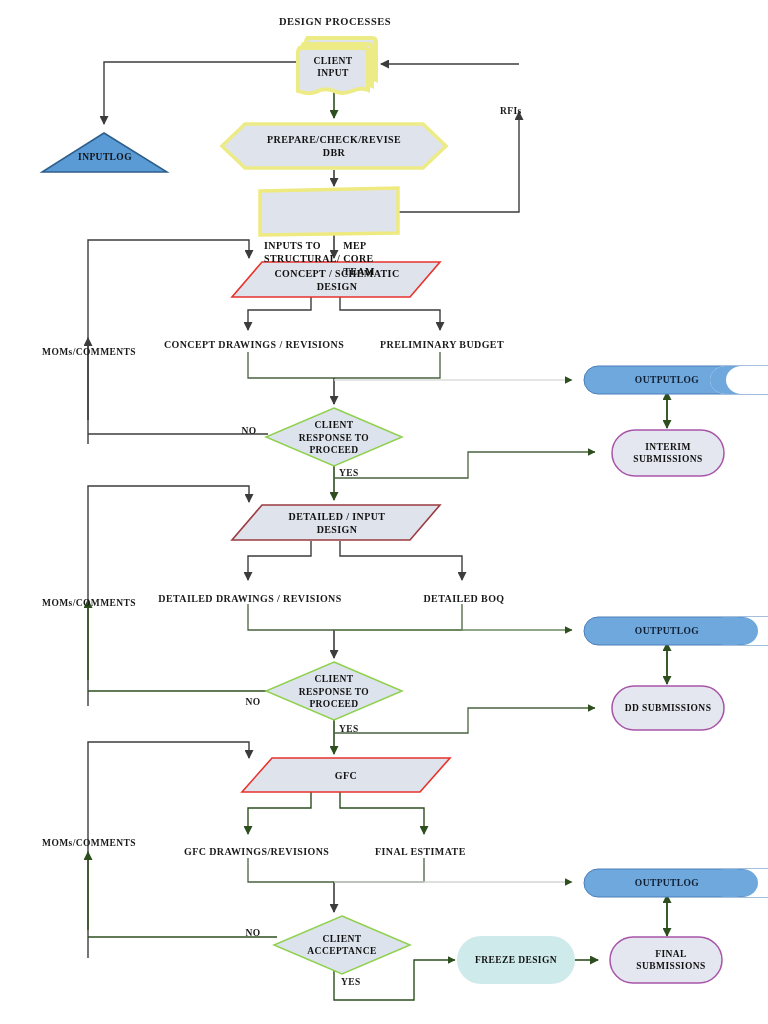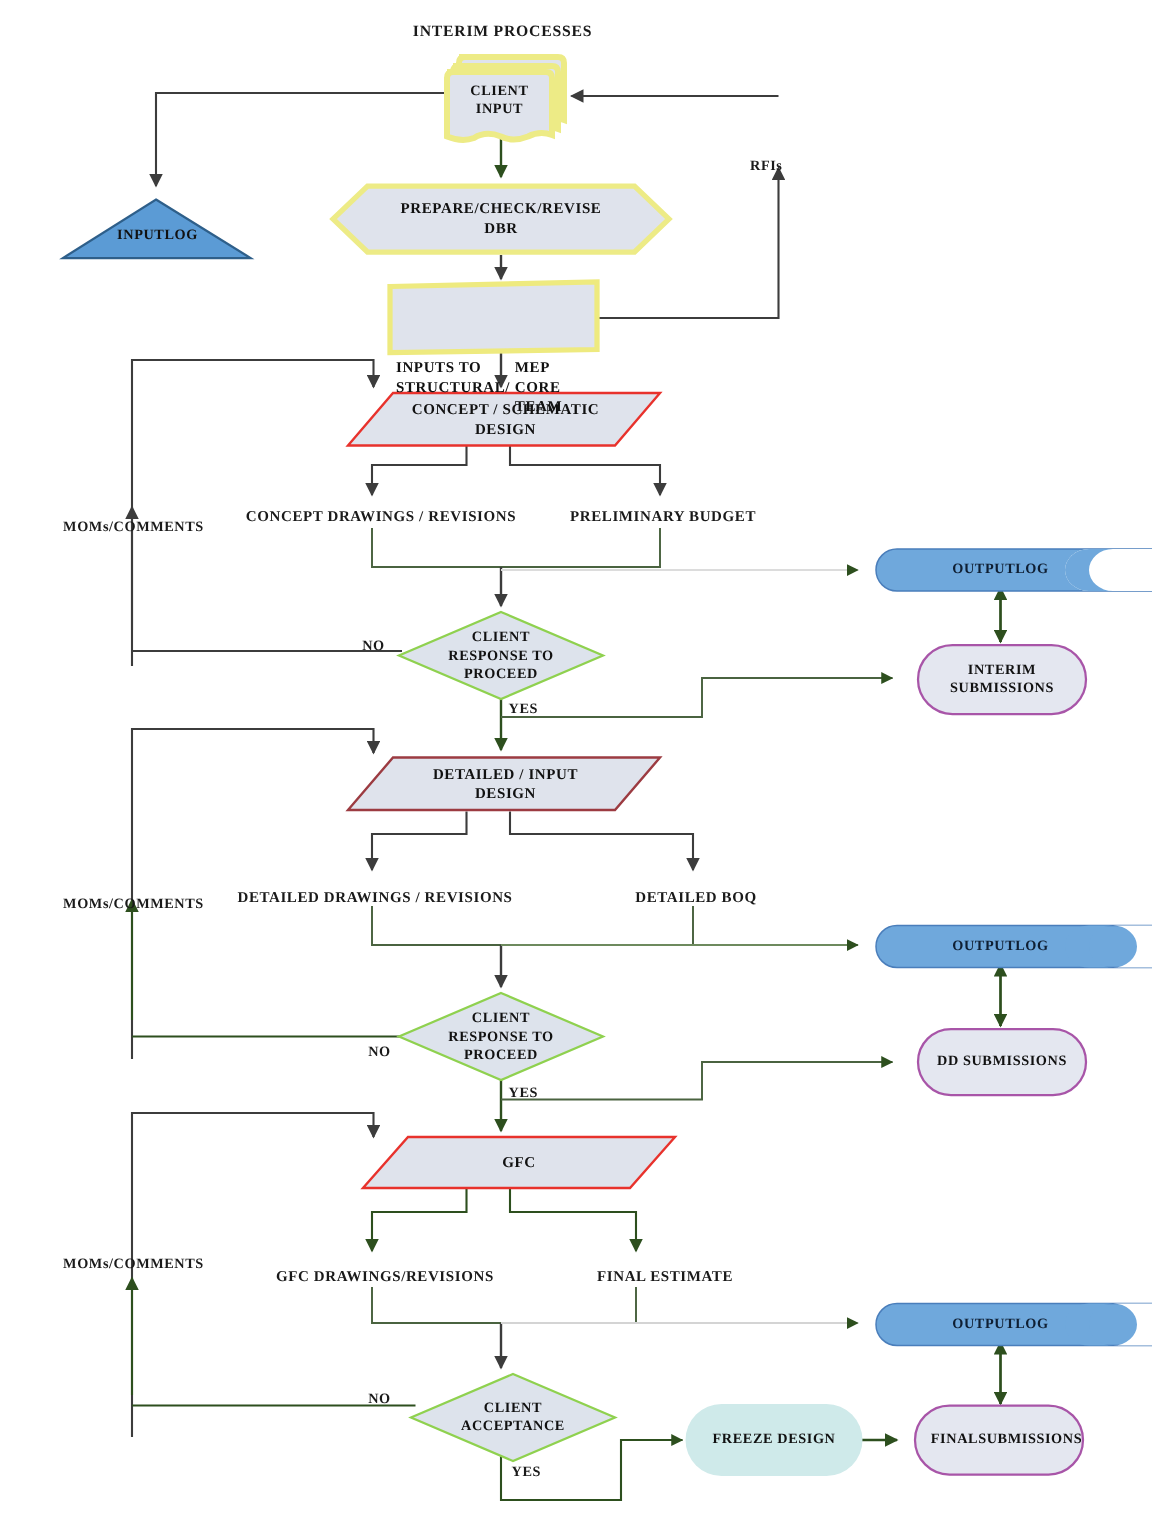--- a/index.html
+++ b/index.html
@@ -231,21 +231,21 @@
 
     <g>
       <rect x="457" y="936" width="118" height="48" rx="24" ry="24" fill="#cfeaea" stroke="none"></rect>
     </g>
 
     <g>
       <rect x="610" y="937" width="112" height="46" rx="23" ry="23" fill="#e4e7f0" stroke="#a855a8" stroke-width="1.5"></rect>
     </g>
   </svg>
 
-  <div class="lbl title" style="left:230px; top:15px; width:210px;">INTERIM PROCESSES</div>
+  <div class="lbl title" style="left:230px; top:15px; width:210px;">DESIGN PROCESSES</div>
 
   <div class="node-text node-s" style="left:298px; top:48px; width:70px; height:38px; flex-direction:column;">
     <span>CLIENT</span>
     <span>INPUT</span>
   </div>
 
   <div class="node-text node-s" style="left:70px; top:148px; width:70px; height:18px;">INPUTLOG</div>
 
   <div class="node-text node-m" style="left:232px; top:124px; width:204px; height:44px; flex-direction:column;">
     <span>PREPARE/CHECK/REVISE</span>
@@ -295,32 +295,32 @@
   </div>
 
   <div class="node-text node-s" style="left:612px; top:621px; width:110px; height:20px; color:#0f1f33;">OUTPUTLOG</div>
 
   <div class="node-text node-s" style="left:612px; top:698px; width:112px; height:20px;">DD SUBMISSIONS</div>
 
   <div class="node-text node-m" style="left:256px; top:765px; width:180px; height:20px;">GFC</div>
 
   <div class="lbl sub-lbl" style="left:184px; top:846px; width:140px;">GFC DRAWINGS/REVISIONS</div>
 
-  <div class="lbl sub-lbl" style="left:398px; top:846px; width:88px;">FINAL ESTIMATE</div>
+  <div class="lbl sub-lbl" style="left:375px; top:846px; width:88px;">FINAL ESTIMATE</div>
 
   <div class="node-text node-s" style="left:294px; top:931px; width:96px; height:28px; flex-direction:column;">
     <span>CLIENT</span>
     <span>ACCEPTANCE</span>
   </div>
 
   <div class="node-text node-s" style="left:612px; top:873px; width:110px; height:20px; color:#0f1f33;">OUTPUTLOG</div>
 
   <div class="node-text node-s" style="left:457px; top:950px; width:118px; height:20px;">FREEZE DESIGN</div>
 
-  <div class="node-text node-s" style="left:610px; top:939px; width:122px; height:42px; flex-direction:row;">
+  <div class="node-text node-s" style="left:610px; top:939px; width:122px; height:42px; flex-direction:column;">
     <span>FINAL</span>
     <span>SUBMISSIONS</span>
   </div>
 
   <div class="lbl edge-lbl" style="left:500px; top:106px; width:36px; text-align:left;">RFIs</div>
 
   <div class="lbl edge-lbl" style="left:38px; top:347px; width:102px;">MOMs/COMMENTS</div>
 
   <div class="lbl edge-lbl" style="left:38px; top:598px; width:102px;">MOMs/COMMENTS</div>
 

